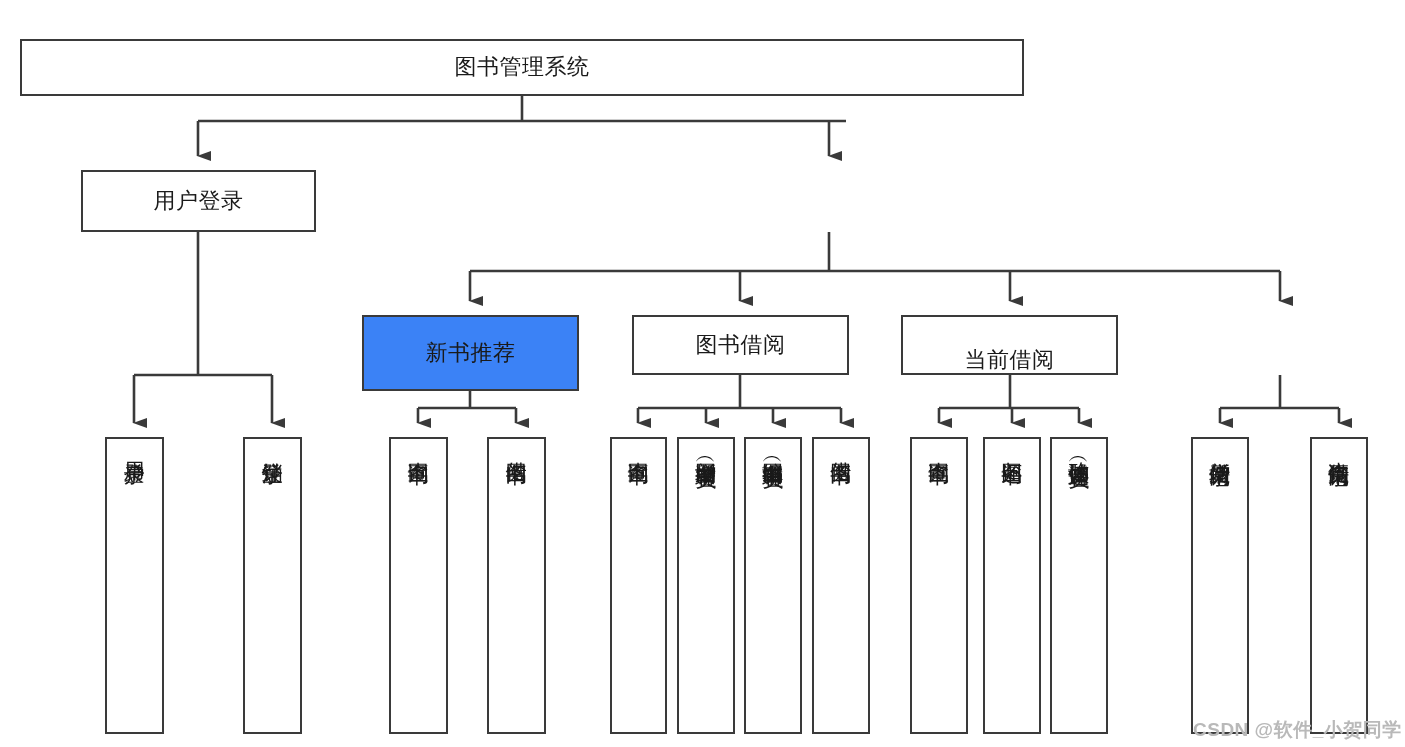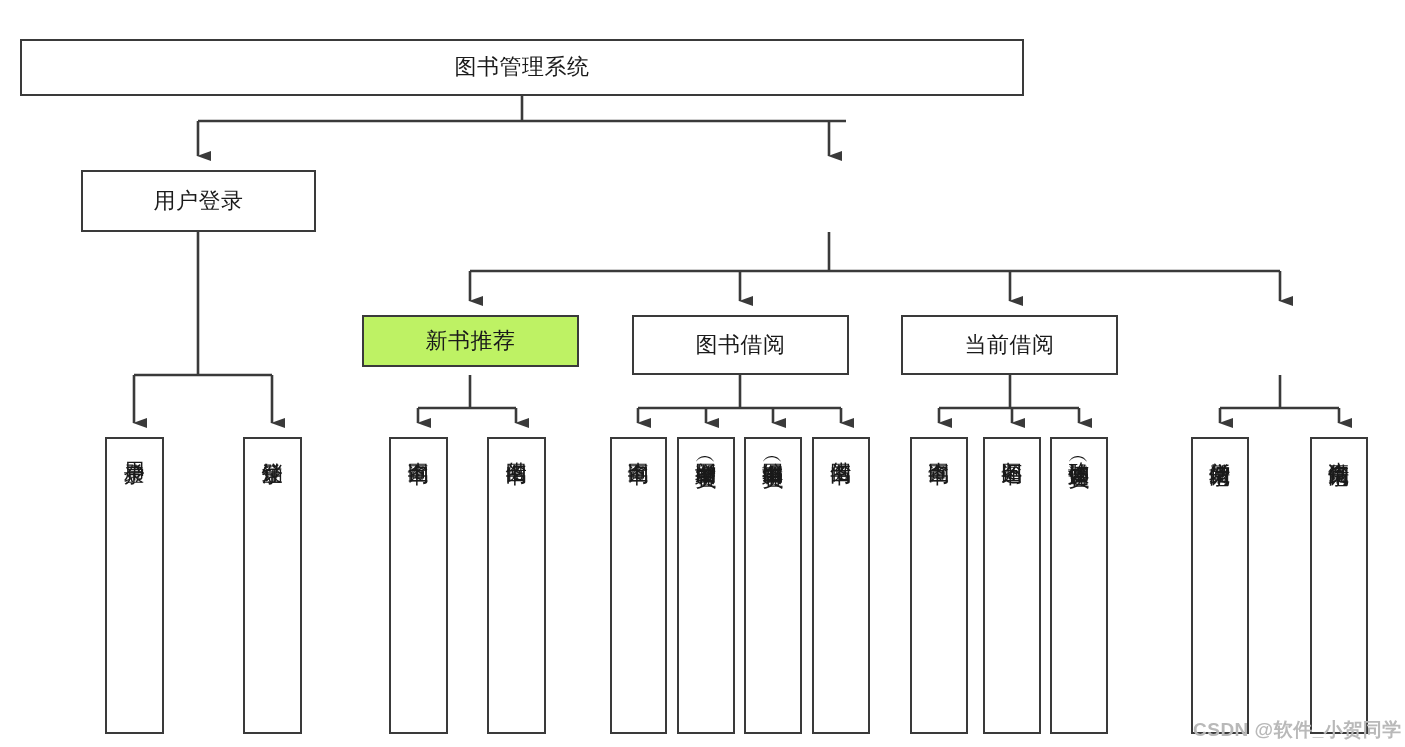--- a/index.html
+++ b/index.html
@@ -123,27 +123,27 @@
   </svg>
 
   <div class="node horizontal" style="left: 20px; top: 11px; width: 1004px; height: 57px; border-color: rgb(58, 58, 58); background: rgb(255, 255, 255); color: rgb(26, 26, 26); margin-top: 28px;">
     <span class="node-label">图书管理系统</span>
   </div>
 
   <div class="node horizontal" style="left: 81px; top: 170px; width: 235px; height: 62px; border-color: rgb(58, 58, 58); background: rgb(255, 255, 255); color: rgb(26, 26, 26);">
     <span class="node-label">用户登录</span>
   </div>
 
-  <div class="node horizontal" style="left: 362px; top: 315px; width: 217px; height: 52px; border-color: rgb(58, 58, 58); background: #bef264; color: rgb(26, 26, 26);">
+  <div class="node horizontal" style="left: 362px; top: 315px; width: 217px; height: 76px; border-color: rgb(58, 58, 58); background: #3b82f6; color: rgb(26, 26, 26);">
     <span class="node-label">新书推荐</span>
   </div>
   <div class="node horizontal" style="left: 632px; top: 315px; width: 217px; height: 60px; border-color: rgb(58, 58, 58); background: rgb(255, 255, 255); color: rgb(26, 26, 26);">
     <span class="node-label">图书借阅</span>
   </div>
-  <div class="node horizontal" style="left: 901px; top: 315px; width: 217px; height: 60px; border-color: rgb(58, 58, 58); background: rgb(255, 255, 255); color: rgb(26, 26, 26);">
+  <div class="node horizontal" style="left: 901px; top: 315px; width: 217px; height: 60px; border-color: rgb(58, 58, 58); background: rgb(255, 255, 255); color: rgb(26, 26, 26); align-items: flex-end;">
     <span class="node-label">当前借阅</span>
   </div>
 
   <div class="node vertical" style="left: 105px; top: 437px; width: 59px; height: 297px; border-color: rgb(58, 58, 58); background: rgb(255, 255, 255); color: rgb(26, 26, 26);">
     <span class="node-label">用户登录</span>
   </div>
   <div class="node vertical" style="left: 243px; top: 437px; width: 59px; height: 297px; border-color: rgb(58, 58, 58); background: rgb(255, 255, 255); color: rgb(26, 26, 26);">
     <span class="node-label">注销登录</span>
   </div>
   <div class="node vertical" style="left: 389px; top: 437px; width: 59px; height: 297px; border-color: rgb(58, 58, 58); background: rgb(255, 255, 255); color: rgb(26, 26, 26);">

